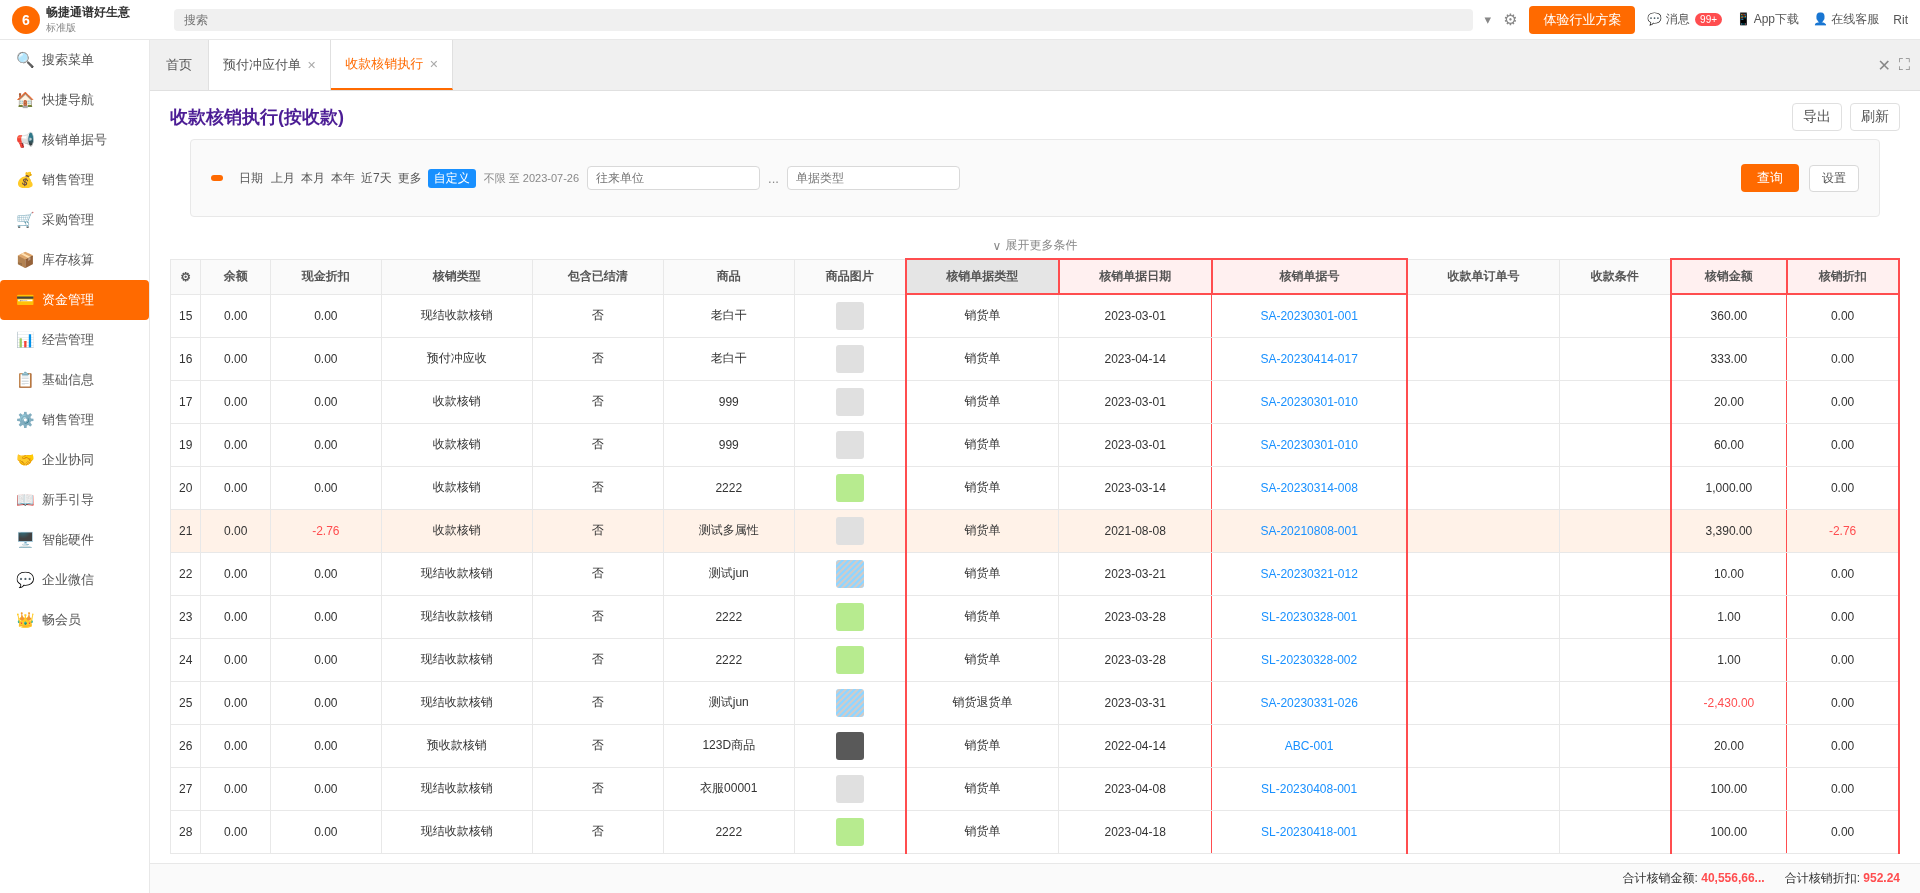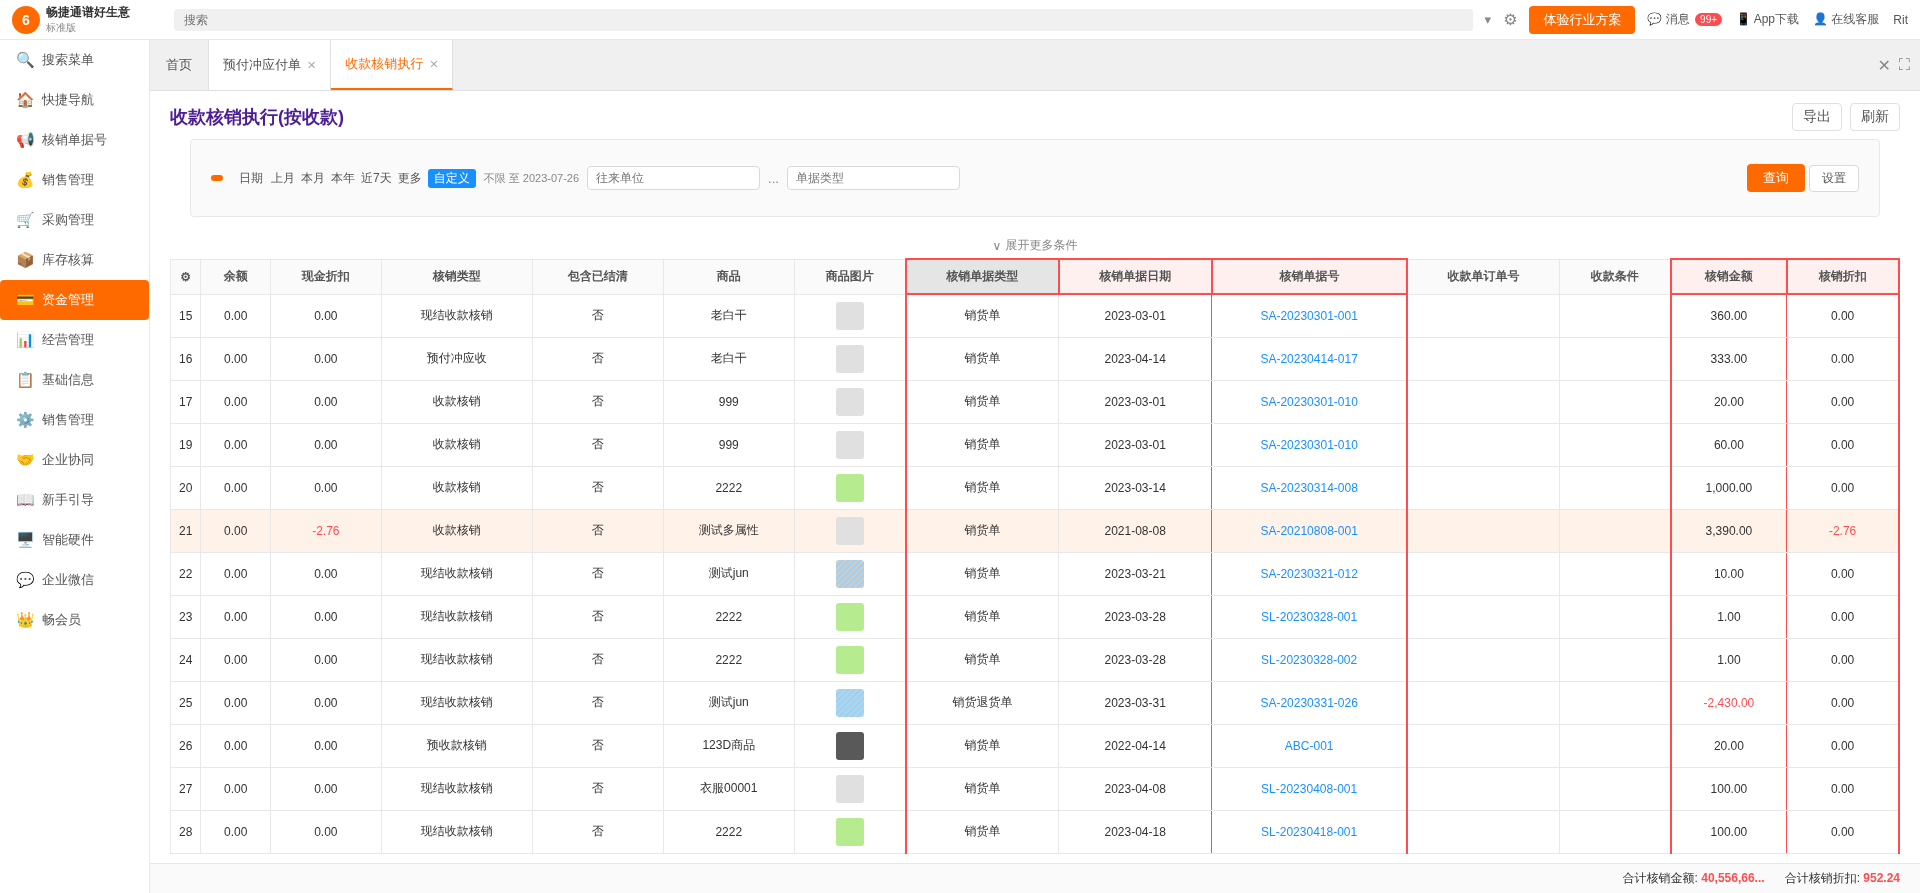--- a/index.html
+++ b/index.html
@@ -225,21 +225,21 @@
             <span class="date-link">本月</span>
             <span class="date-link">本年</span>
             <span class="date-link">近7天</span>
             <span class="date-link">更多</span>
             <span class="date-link custom">自定义</span>
           </div>
           <div class="filter-date-range">不限 至 2023-07-26</div>
           <input class="filter-input" placeholder="往来单位" style="">
           <span class="filter-dots">...</span>
           <input class="filter-input" placeholder="单据类型" style="">
-          <div style="display:flex; align-items:center; margin-left:auto;">
+          <div style="display:flex; align-items:center; gap:6px; margin-left:auto;">
             <button class="query-btn">查询</button>
             <button class="settings-btn">设置</button>
           </div>
         </div>
       </div>
 
       <div class="expand-more">
         <div class="expand-more-btn">
           <span>∨</span>
           <span>展开更多条件</span>

